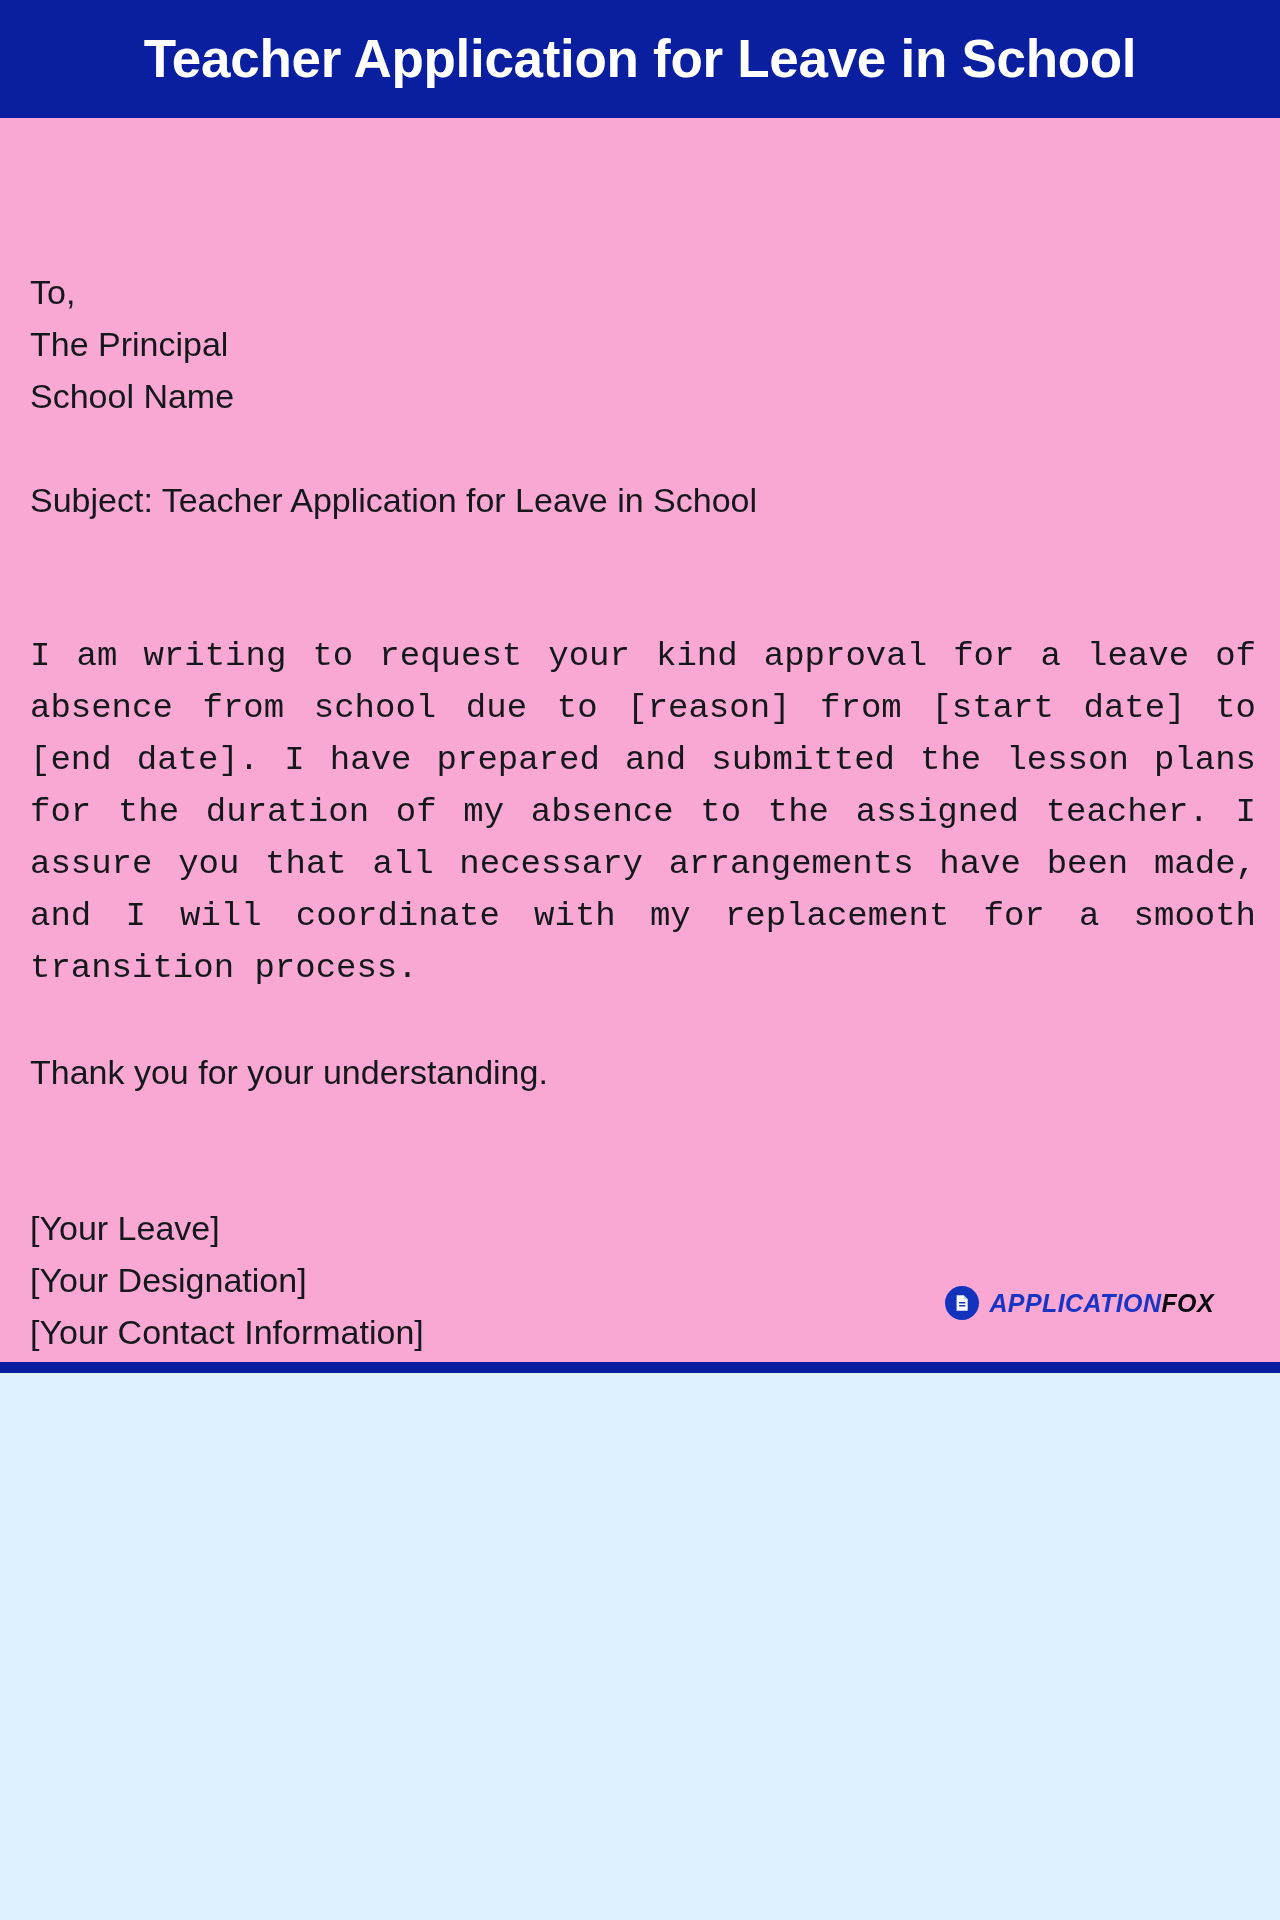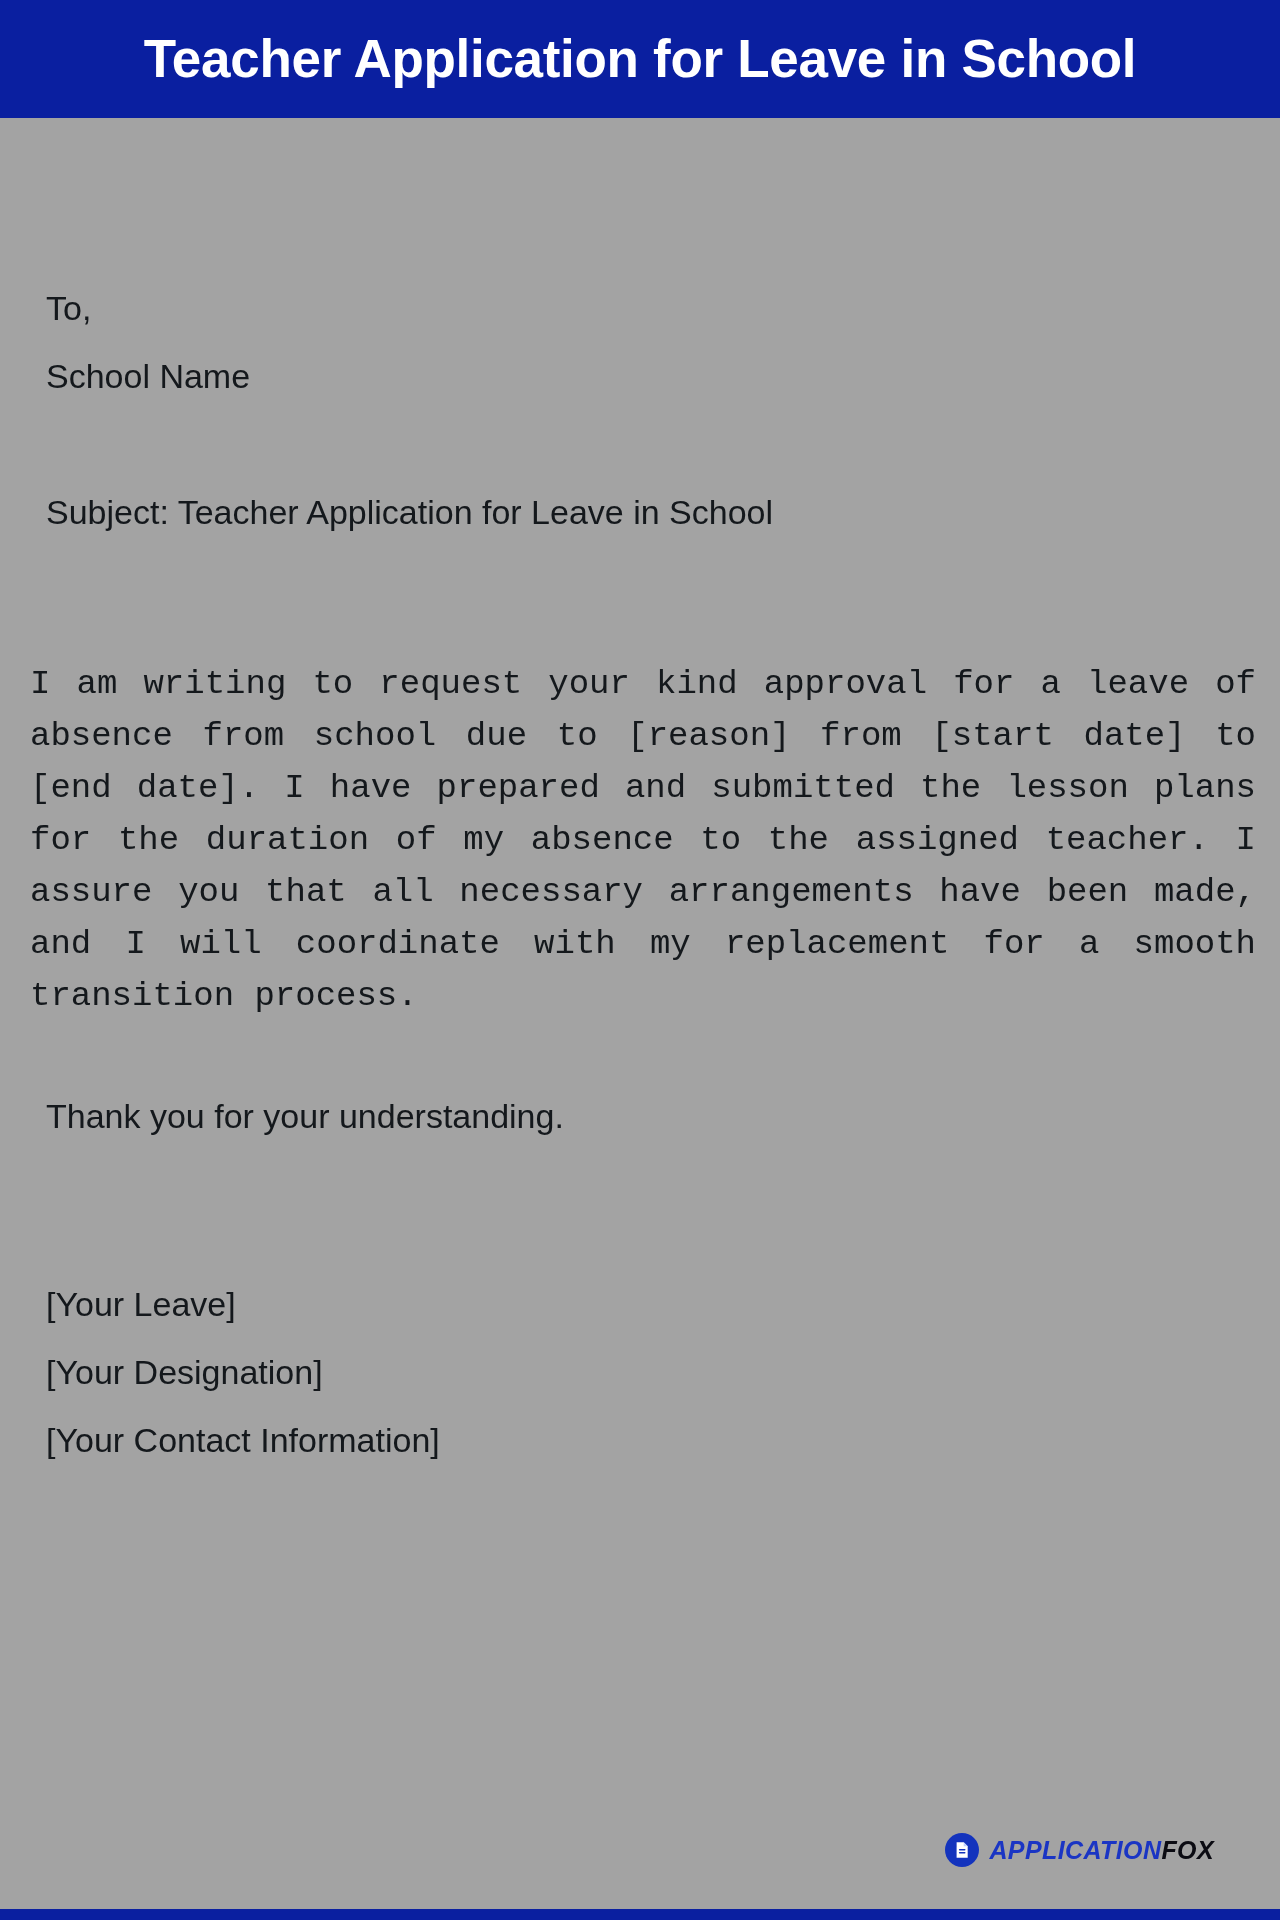--- a/index.html
+++ b/index.html
@@ -10,22 +10,22 @@
   body {
     width: 1280px;
     height: 1920px;
     background: #ddf2fd;
     font-family: "Liberation Sans", sans-serif;
     overflow: hidden;
   }
   .page {
     position: relative;
     width: 1280px;
-    height: 1920px;
-    background: #a3a3a3;
+    height: 1373px;
+    background: #f9a8d4;
     box-sizing: border-box;
     display: flex;
     flex-direction: column;
   }
   
   .header-bar {
     width: 100%;
     height: 118px;
     background: #0a1fa0;
     display: flex;
@@ -53,21 +53,21 @@
     box-sizing: border-box;
   }
   .letter-inner {
     width: 1226px;
   }
   .line {
     font-family: "Liberation Sans", sans-serif;
     font-size: 34px;
     line-height: 52px;
     color: #14181c;
-    margin: 16px;
+    margin: 0;
     white-space: pre-wrap;
   }
   .spacer {
     height: 52px;
   }
   .para {
     font-family: Liberation Mono, monospace;
     font-size: 34px;
     line-height: 52px;
     color: #14181c;
@@ -122,20 +122,21 @@
 <div class="page">
 
   <div class="header-bar">
     <h1 class="header-title">Teacher Application for Leave in School</h1>
   </div>
 
   <div class="letter">
     <div class="letter-inner">
 
       <p class="line">To,</p>
+      <p class="line">The Principal</p>
       <p class="line">School Name</p>
 
       <div class="spacer"></div>
 
       <p class="line">Subject: Teacher Application for Leave in School</p>
 
       <div class="spacer"></div>
 
 
       <div class="spacer"></div>

